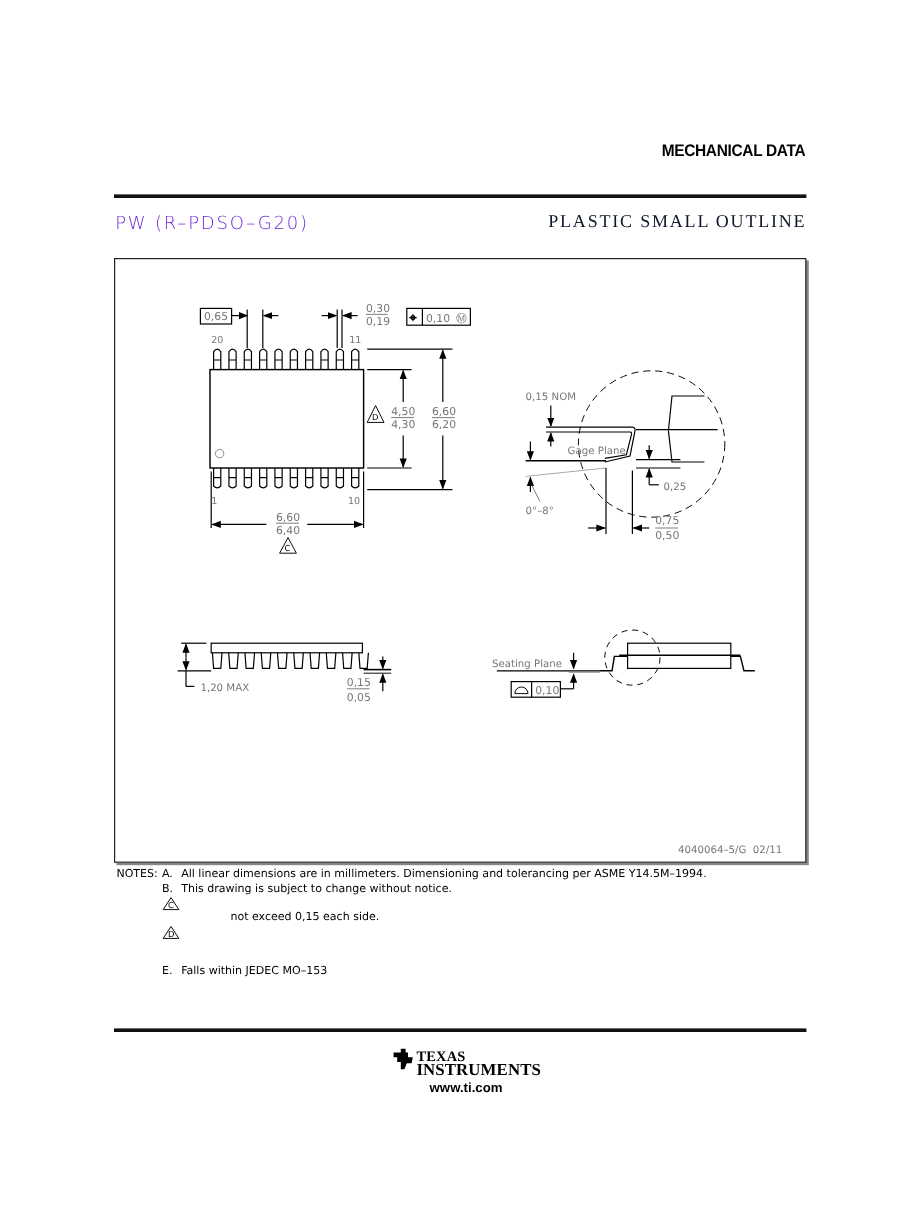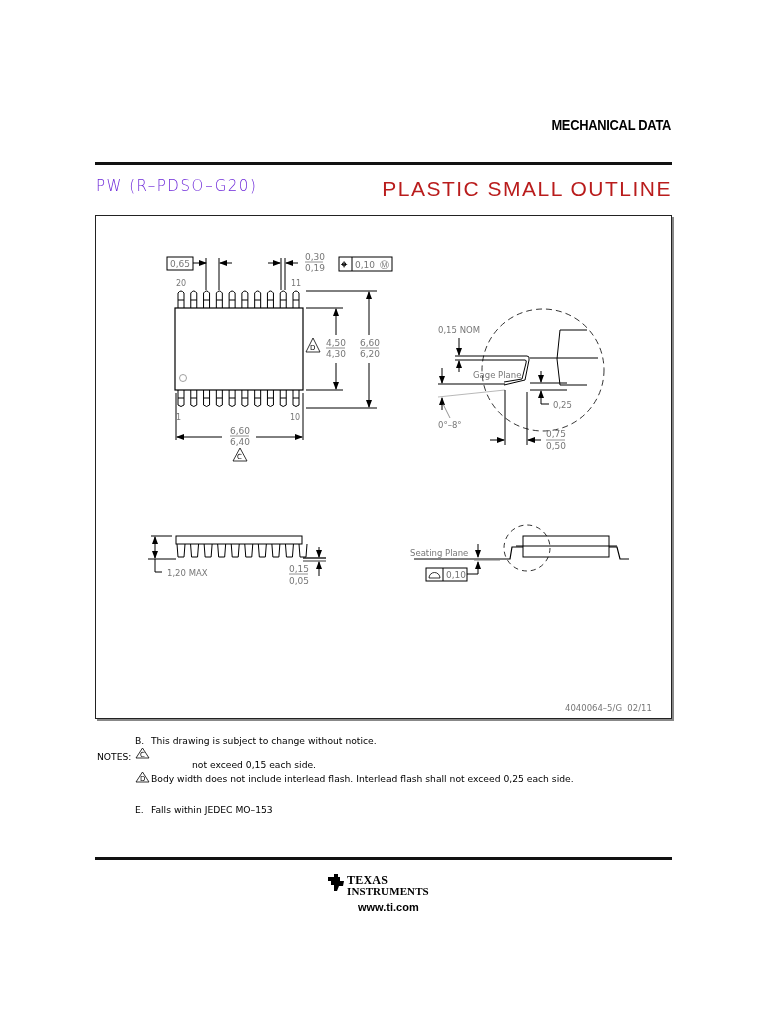--- a/index.html
+++ b/index.html
@@ -1,33 +1,33 @@
 <!DOCTYPE html>
 <html><head>
 <meta charset="utf-8">
 <style>
   html, body { margin: 0; padding: 0; background: #ffffff; }
   body { width: 768px; height: 1024px; position: relative; overflow: hidden; font-family: "Liberation Sans", sans-serif; color: #000; }
   .abs { position: absolute; }
   .section-title { right: 97px; top: 117px; font-size: 14px; font-weight: bold; letter-spacing: -0.3px; transform: scaleX(0.92); transform-origin: right center; }
   .rule { left: 95px; width: 577px; height: 3px; background: #111; }
   .pkg-code { left: 96px; top: 177px; font-size: 15px; color: #6d28d9; letter-spacing: 1.5px; font-family: "DejaVu Sans", sans-serif; font-weight: 300; }
-  .pkg-desc { right: 96px; top: 177px; font-size: 21px; color: #b91c1c; letter-spacing: 1.5px; font-family: Liberation Sans, sans-serif; }
+  .pkg-desc { right: 96px; top: 177px; font-size: 15px; color: #0f172a; letter-spacing: 1.5px; font-family: Liberation Serif, serif; }
   .frame { left: 95px; top: 215px; width: 575px; height: 502px; border: 1.5px solid #222; box-shadow: 2px 2px 0 #888; }
   svg text { font-family: "DejaVu Sans", sans-serif; }
   .notes { left: 97px; top: 723px; font-size: 9.2px; line-height: 12px; font-family: "DejaVu Sans", sans-serif; }
-  .notes .lbl { position: absolute; left: 0; top: 0; margin-top: 28px; }
+  .notes .lbl { position: absolute; left: 0; top: 0; }
   .note { position: absolute; left: 38px; white-space: nowrap; }
   .note .key { display: inline-block; width: 16px; }
   .note .txt { }
   .tri { display: inline-block; width: 16px; height: 11px; position: relative; vertical-align: -1px; }
   .footer-rule { top: 857px; }
   .ti-logo { left: 326px; top: 873px; }
   .ti-text1 { left: 347px; top: 873px; font-family: "Liberation Serif", serif; font-weight: bold; font-size: 12px; letter-spacing: 0.2px; text-align: right; }
-  .ti-text2 { left: 347px; top: 885px; font-family: "Liberation Serif", serif; font-weight: bold; font-size: 11px; letter-spacing: 0.1px; }
+  .ti-text2 { left: 347px; top: 885px; font-family: "Liberation Serif", serif; font-weight: bold; font-size: 14px; letter-spacing: 0.1px; }
   .ti-url { left: 358px; top: 901px; font-size: 11px; font-weight: bold; }
 </style>
 </head>
 <body>
 
 <div class="abs section-title">MECHANICAL DATA</div>
 <div class="abs rule" style="top:162px;"></div>
 <div class="abs pkg-code">PW (R–PDSO–G20)</div>
 <div class="abs pkg-desc">PLASTIC SMALL OUTLINE</div>
 
@@ -228,35 +228,38 @@
     <path d="M500,559 L510,559 L512,547 L523,547" fill="none" stroke="#000" stroke-width="1.2"></path>
     <line x1="516" y1="546" x2="617" y2="546" stroke="#000" stroke-width="1.2"></line>
     <path d="M609,547 L617,547 L620,559 L629,559" fill="none" stroke="#000" stroke-width="1.2"></path>
   </g>
 
   <text x="565" y="711" font-size="8.5" fill="#777" xml:space="preserve">4040064–5/G  02/11</text>
 </svg>
 
 <div class="abs notes" style="width:570px;height:80px;">
   <span class="lbl">NOTES:</span>
+  <div class="note" style="top:0px;">
+    <span class="key">A.</span><span class="txt">All linear dimensions are in millimeters.  Dimensioning and tolerancing per ASME Y14.5M–1994.</span>
+  </div>
   <div class="note" style="top:12px;">
     <span class="key">B.</span><span class="txt">This drawing is subject to change without notice.</span>
   </div>
   <div class="note" style="top:24px;">
     <span class="tri"><svg width="15" height="12">
           <path d="M7.5,1 L1,11 L14,11 Z" fill="none" stroke="#000" stroke-width="0.8"></path>
           <text x="5" y="10" font-size="7">C</text>
         </svg></span>
   </div>
   <div class="note" style="top:36px;left:54px;margin-left:41px;">not exceed 0,15 each side.</div>
   <div class="note" style="top:48px;">
     <span class="tri"><svg width="15" height="12">
           <path d="M7.5,1 L1,11 L14,11 Z" fill="none" stroke="#000" stroke-width="0.8"></path>
           <text x="5" y="10" font-size="7">D</text>
-        </svg></span><span class="txt">Body width does not include interlead flash.  Interlead flash shall not exceed 0,25 each side.</span>
+        </svg></span>
   </div>
   <div class="note" style="top:61px;margin-top:20px;">
     <span class="key">E.</span><span class="txt">Falls within JEDEC MO–153</span>
   </div>
 </div>
 
 <div class="abs rule footer-rule"></div>
 <svg class="abs ti-logo" width="20" height="20" viewBox="0 0 20 20">
   <path d="M2,4 L8,4 L8,1 L12,1 L12,4 L14,4 L14,8 L18,8 L17,13 L13,13 L11,18 L8,18 L8,12 L5,12 L5,8 L2,8 Z" fill="#000"></path>
 </svg>

